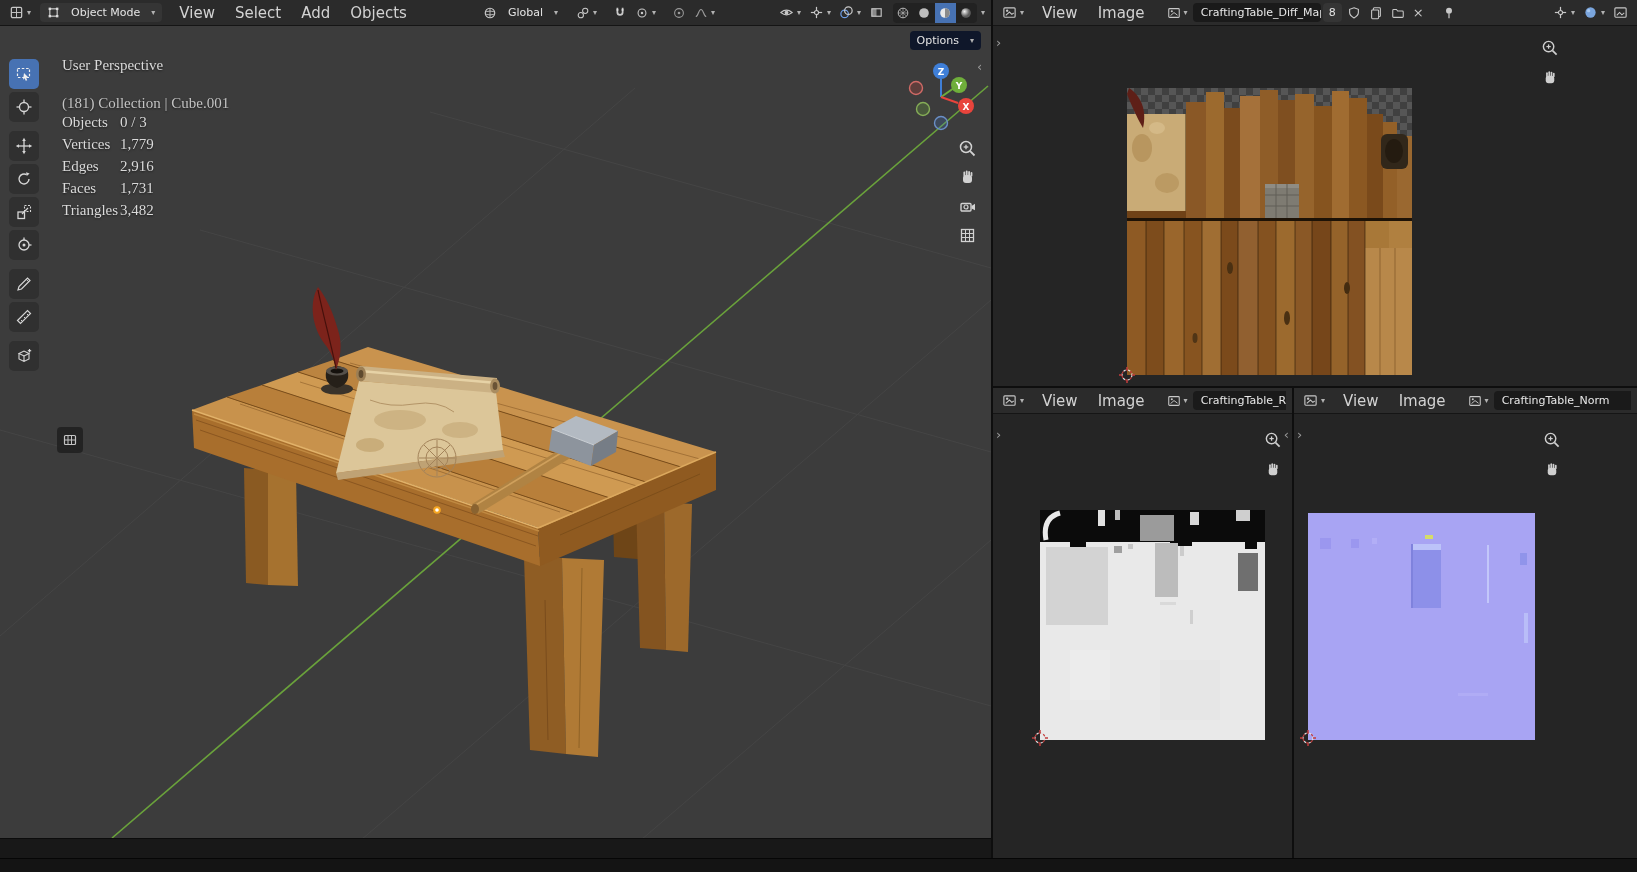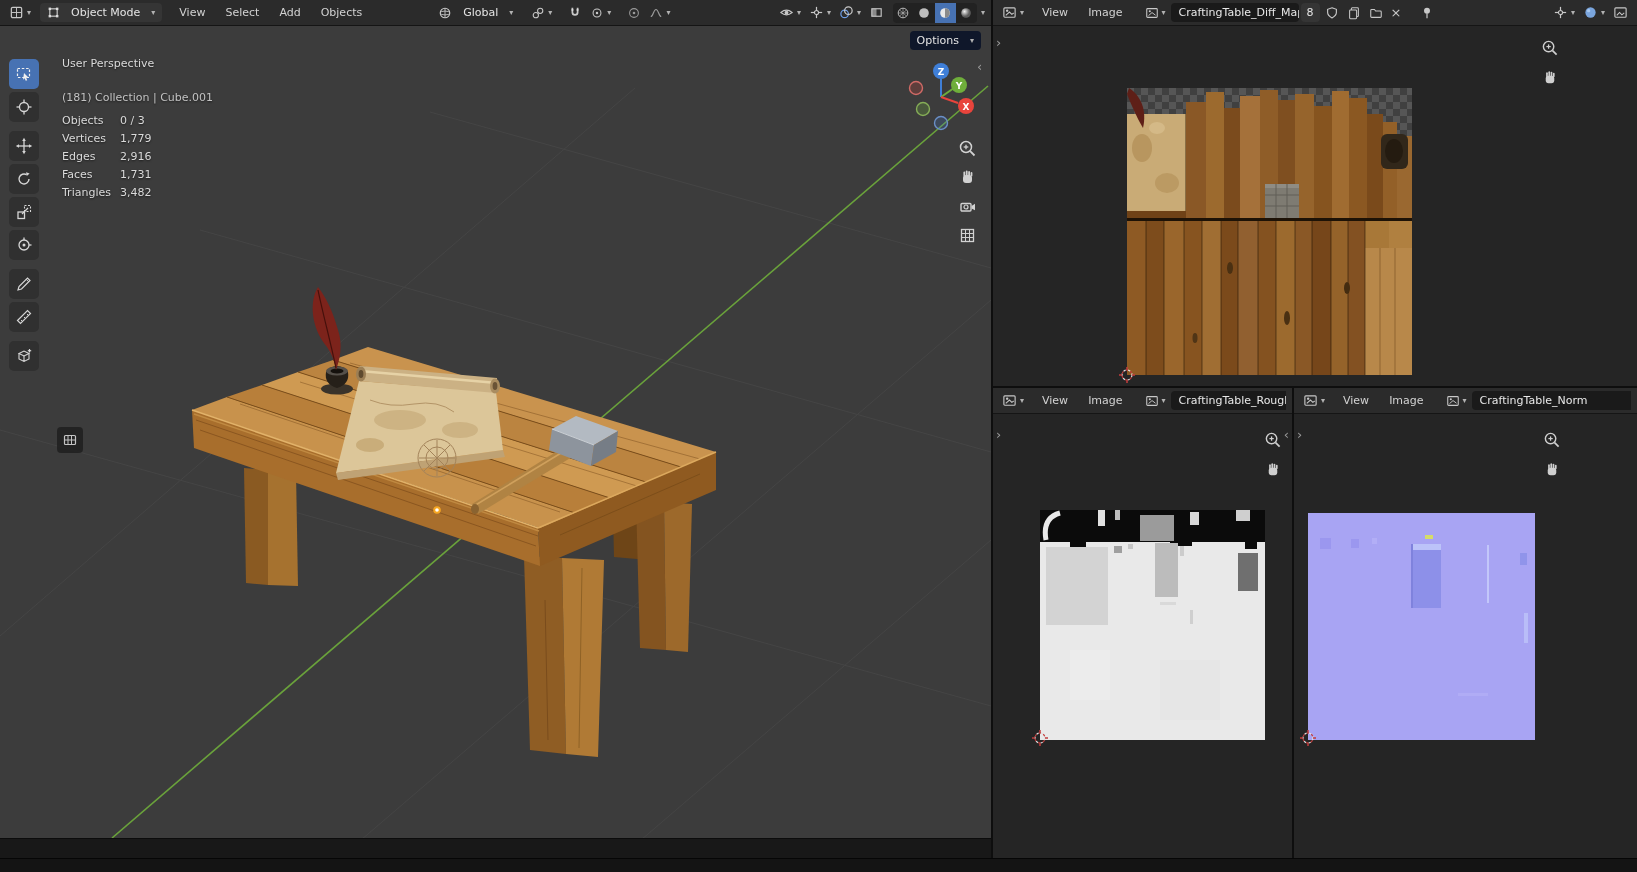--- a/index.html
+++ b/index.html
@@ -1,30 +1,30 @@
 <!DOCTYPE html>
 <html style="--accent-blue: #4772b3; --axis-x-red: #e8443c; --axis-y-green: #6fae3b; --axis-z-blue: #3f7fd8; --viewport-bg: #3c3c3c; --header-bg: #2b2b2b; --editor-bg: #252525; --normal-map-base: #a8a4f3;"><head>
 <meta charset="utf-8">
 <style>
   *{margin:0;padding:0;box-sizing:border-box;}
   html,body{width:1637px;height:872px;background:#101010;font-family:"DejaVu Sans","Liberation Sans",sans-serif;overflow:hidden;}
   .abs{position:absolute;}
   .hdr{height:26px;background:#2b2b2b;border-bottom:1px solid #151515;display:flex;align-items:center;padding:0 6px;gap:2px;position:absolute;left:0;top:0;right:0;z-index:6;}
-  .menu{padding:4px 9px;font-size:11px;color:#d2d2d2;border-radius:3px;white-space:nowrap;}
+  .menu{padding:4px 9px;font-size:15px;color:#d2d2d2;border-radius:3px;white-space:nowrap;}
   .pill{display:flex;align-items:center;gap:11px;background:#353535;border-radius:4px;padding:3px 7px;font-size:11px;color:#e4e4e4;white-space:nowrap;}
   .ibtn{display:flex;align-items:center;gap:3px;padding:2px 3px;border-radius:3px;}
   .car{font-size:8px;color:#b2b2b2;line-height:1;}
   .namefield{background:#1a1a1a;border-radius:4px;padding:3px 8px;font-size:11px;color:#e8e8e8;white-space:nowrap;overflow:hidden;}
   .panel{position:absolute;background:#252525;overflow:hidden;}
   .tbtn{width:30px;height:30px;border-radius:5px;background:#303030;display:flex;align-items:center;justify-content:center;}
   .tbtn.active{background:var(--accent-blue,#4772b3);}
   .seg{display:flex;background:#222;border-radius:4px;overflow:hidden;}
   .seg>span{width:21px;height:20px;display:flex;align-items:center;justify-content:center;}
   .seg>span.sel{background:var(--accent-blue,#4772b3);}
-  .statline{font-size:11px;color:#dadada;text-shadow:0 1px 2px rgba(0,0,0,.55);}
+  .statline{font-size:15px;color:#dadada;text-shadow:0 1px 2px rgba(0,0,0,.55);font-family:Liberation Serif, serif;}
   .chev{font-size:13px;color:#9a9a9a;line-height:1;}
   .gizbtn{width:24px;height:24px;display:flex;align-items:center;justify-content:center;}
   svg{display:block;}
 </style>
 </head>
 <body>
 
 <div class="abs" id="vp" style="left:0;top:0;width:991px;height:838px;background:var(--viewport-bg,#3c3c3c);overflow:hidden;">
 
   <svg class="abs" style="left:0;top:26px;" width="991" height="812" viewBox="0 26 991 812">

